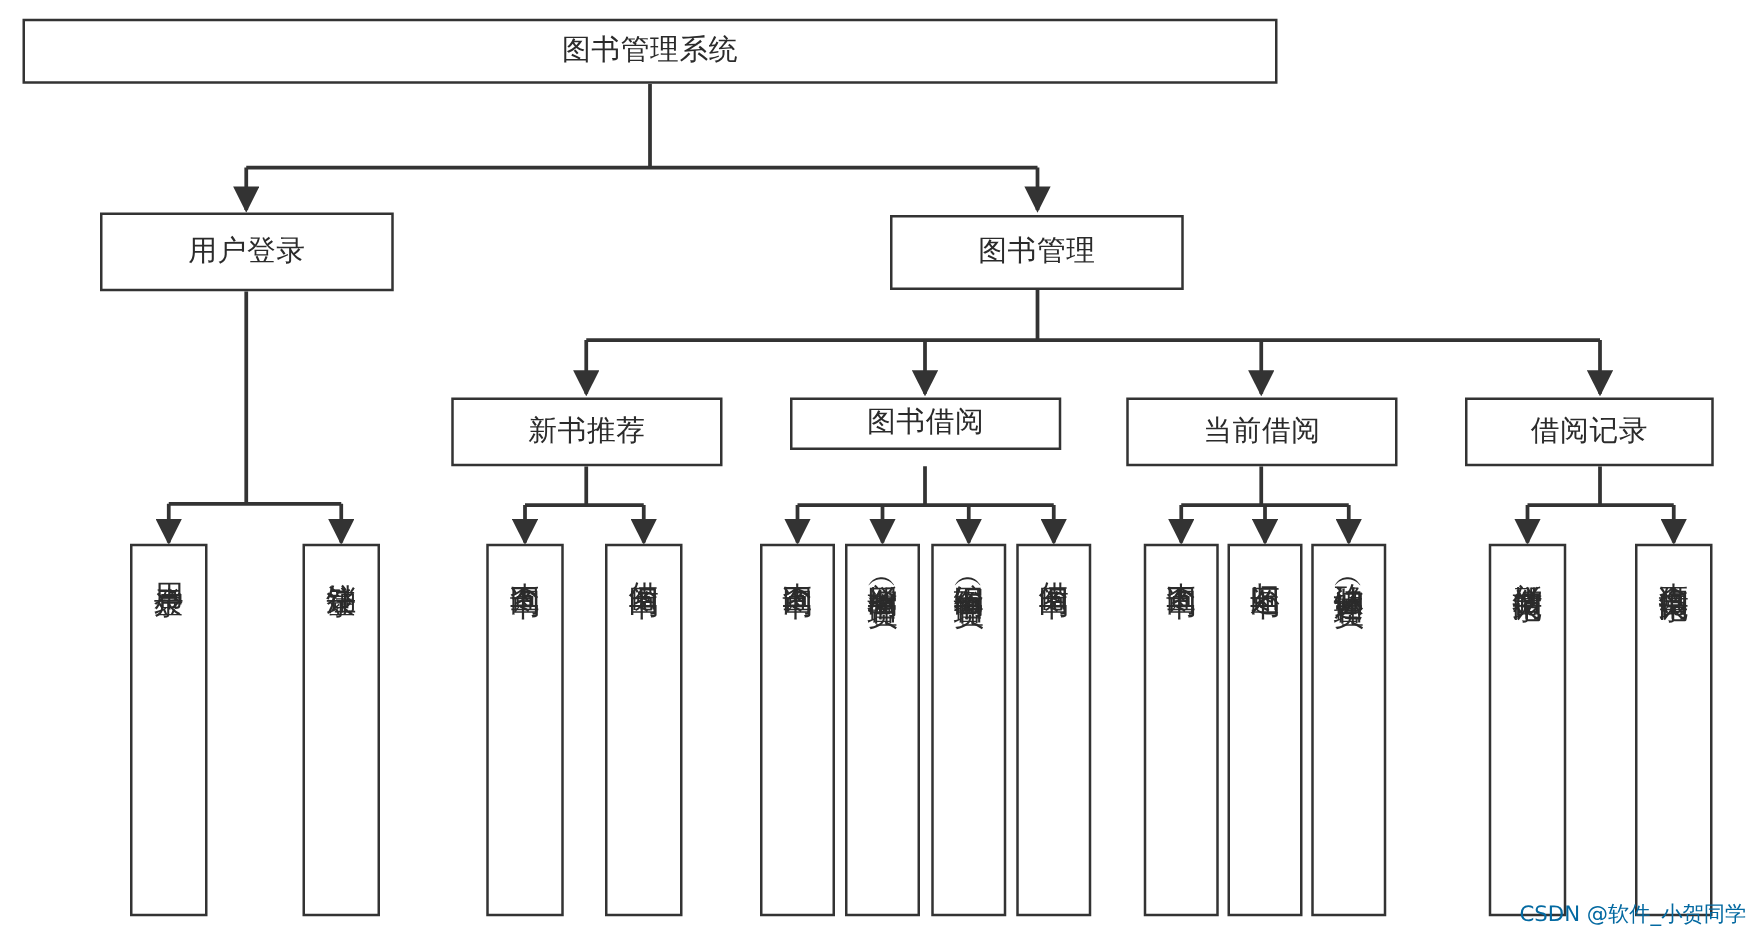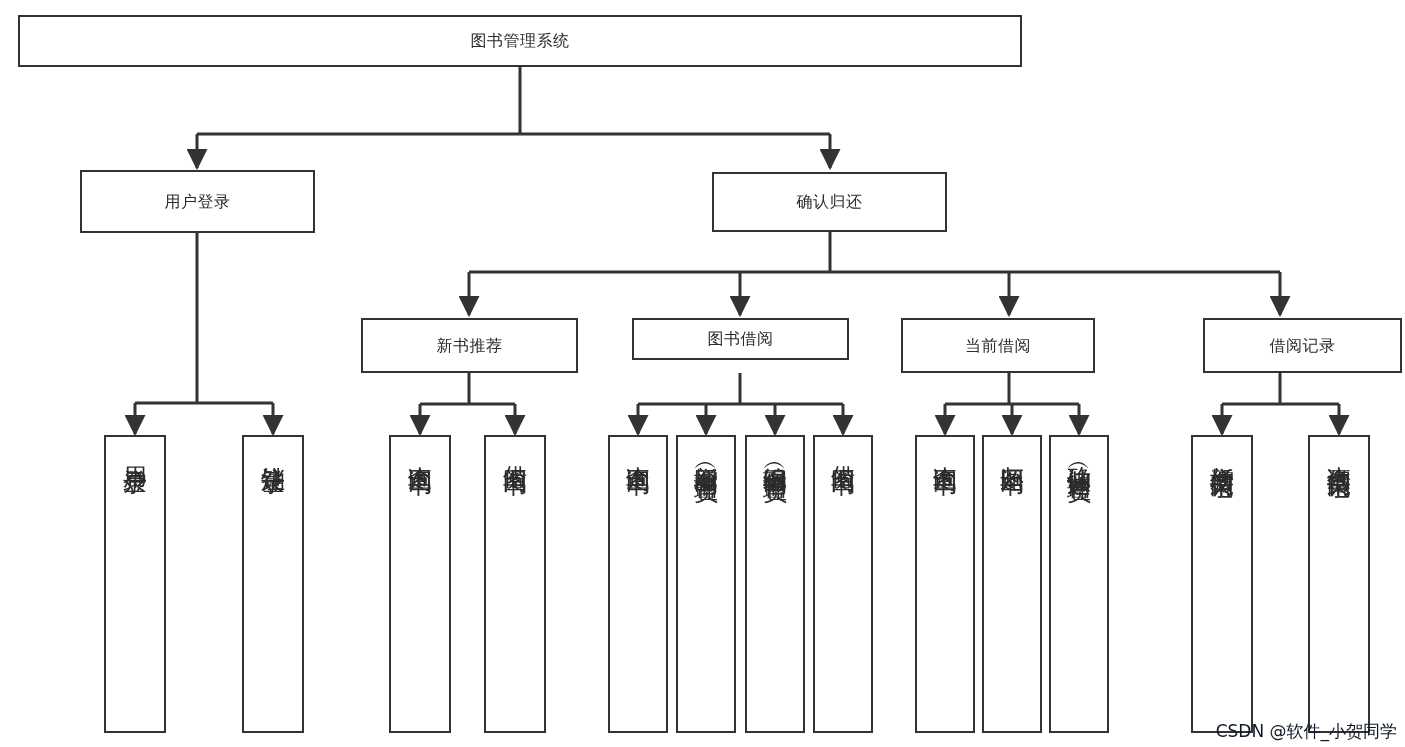--- a/index.html
+++ b/index.html
@@ -38,21 +38,21 @@
     z-index: 2;
   }
   .node-label {
     display: block;
     text-align: center;
     line-height: 1.12;
     color: #2b2b2b;
   }
   
   .node.horiz .node-label {
-    font-size: 16px;
+    font-size: 23px;
     letter-spacing: 0.5px;
     white-space: nowrap;
   }
   
   .node.vert {
     align-items: flex-start;
     justify-content: center;
     padding-top: 10px;
   }
   .node.vert .node-label {
@@ -61,21 +61,21 @@
     font-size: 24px;
     line-height: 1.0;
     letter-spacing: 2px;
     max-height: 100%;
   }
   .watermark {
     position: absolute;
     right: 8px;
     bottom: 4px;
     font-size: 17px;
-    color: #0f172a;
+    color: #0369a1;
     white-space: nowrap;
     z-index: 5;
     font-family: "DejaVu Sans", "Liberation Sans", sans-serif;
   }
 </style>
 </head>
 <body>
 
 <div id="diagram">
 
@@ -130,33 +130,33 @@
   </svg>
 
   <div class="node horiz" style="left:18px; top:15px; width:1004px; height:52px;">
     <span class="node-label">图书管理系统</span>
   </div>
 
   <div class="node horiz" style="left:80px; top:170px; width:235px; height:63px;">
     <span class="node-label">用户登录</span>
   </div>
   <div class="node horiz" style="left:712px; top:172px; width:235px; height:60px;">
-    <span class="node-label">确认归还</span>
+    <span class="node-label">图书管理</span>
   </div>
 
   <div class="node horiz" style="left:361px; top:318px; width:217px; height:55px;align-items:center;">
     <span class="node-label">新书推荐</span>
   </div>
   <div class="node horiz" style="left:632px; top:318px; width:217px; height:42px;">
     <span class="node-label">图书借阅</span>
   </div>
-  <div class="node horiz" style="left:901px; top:318px; width:194px; height:55px;">
+  <div class="node horiz" style="left:901px; top:318px; width:217px; height:55px;">
     <span class="node-label">当前借阅</span>
   </div>
-  <div class="node horiz" style="left:1172px; top:318px; width:199px; height:55px;margin-left:31px;">
+  <div class="node horiz" style="left:1172px; top:318px; width:199px; height:55px;">
     <span class="node-label">借阅记录</span>
   </div>
 
   <div class="node vert" style="left:104px; top:435px; width:62px; height:298px;">
     <span class="node-label">用户登录</span>
   </div>
   <div class="node vert" style="left:242px; top:435px; width:62px; height:298px;">
     <span class="node-label">注销登录</span>
   </div>
 

